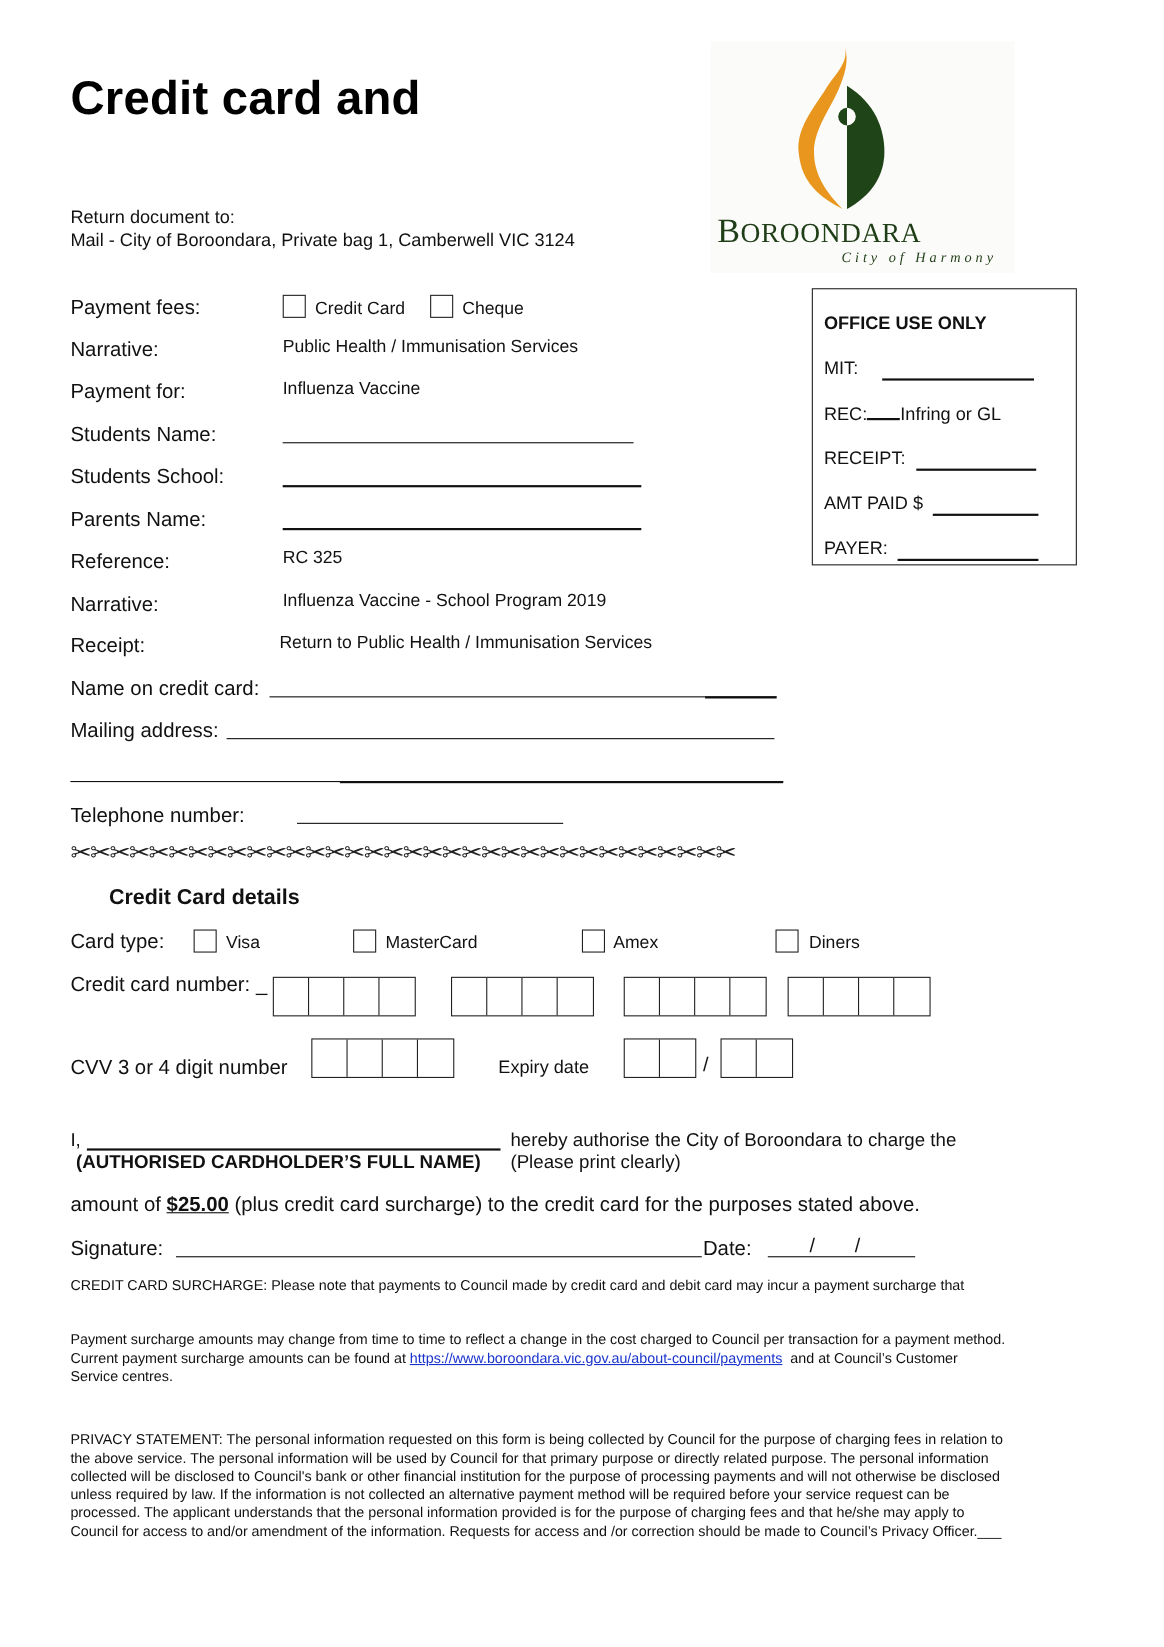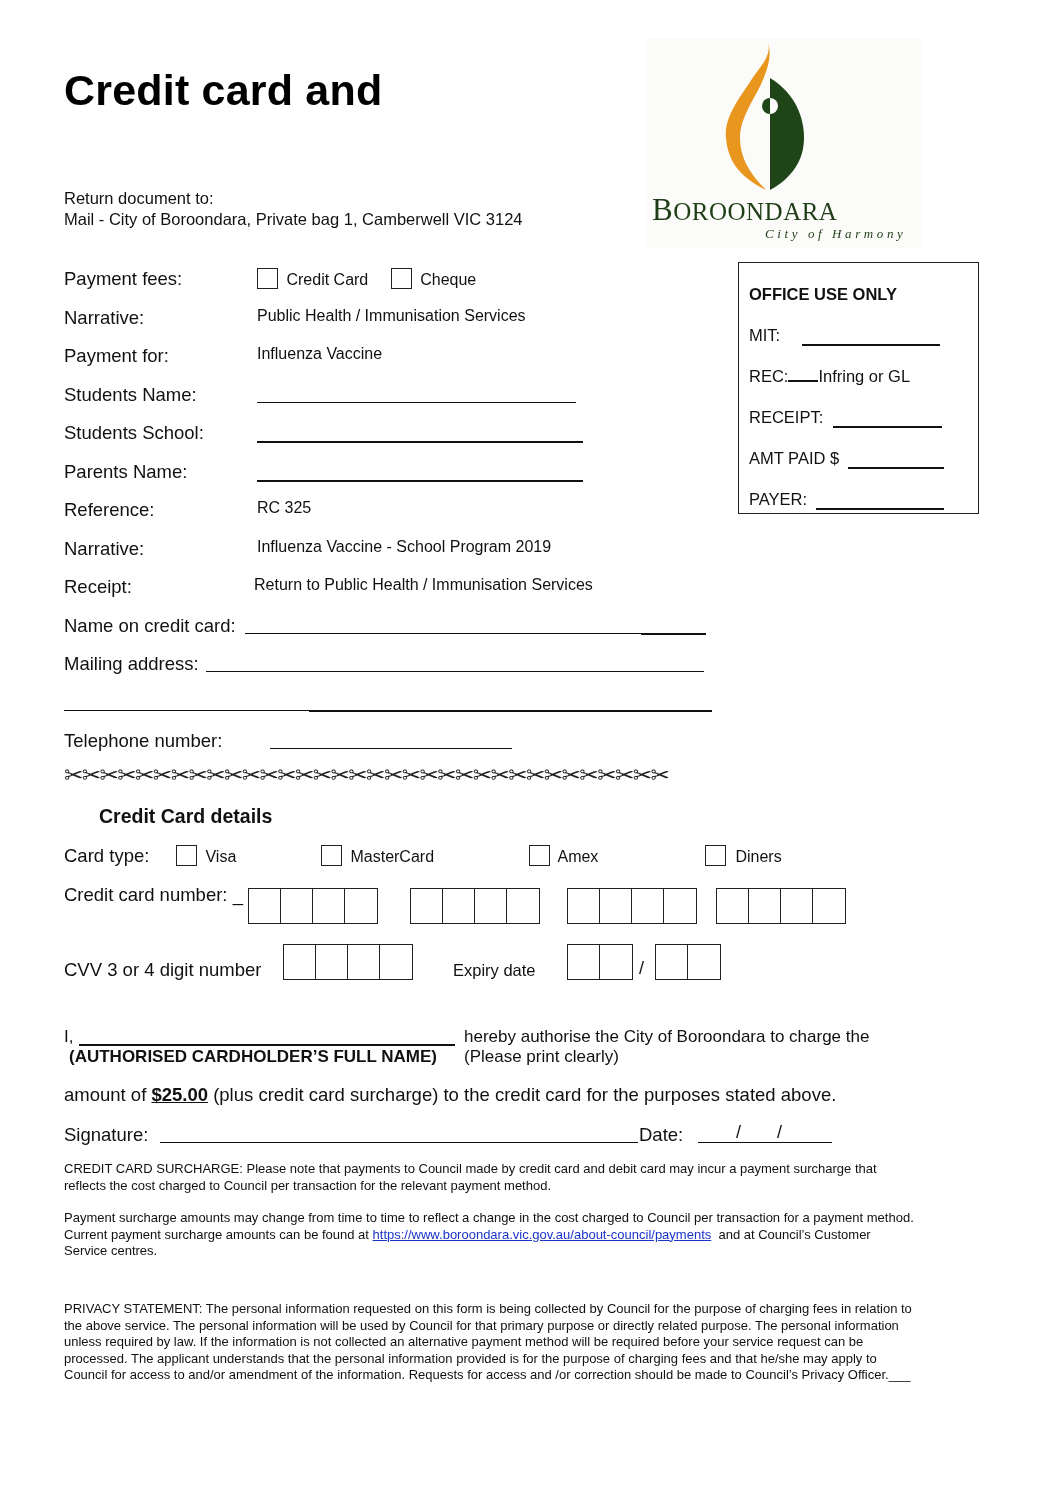--- a/index.html
+++ b/index.html
@@ -187,28 +187,28 @@
 
 <div class="abs row-label" style="left:64px;top:1124px">Signature:</div>
 <div class="uline" style="left:160px;top:1142px;width:478px"></div>
 <div class="abs row-label" style="left:639px;top:1124px">Date:</div>
 <div class="uline" style="left:698px;top:1142px;width:134px"></div>
 <div class="abs" style="left:736px;top:1122px;font-size:18px">/</div>
 <div class="abs" style="left:777px;top:1122px;font-size:18px">/</div>
 
 <div class="abs small-text" style="left:64px;top:1161px">
   <div>CREDIT CARD SURCHARGE: Please note that payments to Council made by credit card and debit card may incur a payment surcharge that</div>
-  <div>reflects the cost charged to Council per transaction for the relevant payment method.</div>
 </div>
 
 <div class="abs small-text" style="left:64px;top:1210px">
   <div>Payment surcharge amounts may change from time to time to reflect a change in the cost charged to Council per transaction for a payment method.</div>
   <div><span>Current payment surcharge amounts can be found at </span><span class="link">https://www.boroondara.vic.gov.au/about-council/payments</span><span style="white-space:pre">  and at Council’s Customer</span></div>
   <div>Service centres.</div>
 </div>
 
 <div class="abs small-text" style="left:64px;top:1301px">
   <div>PRIVACY STATEMENT: The personal information requested on this form is being collected by Council for the purpose of charging fees in relation to</div>
   <div>the above service. The personal information will be used by Council for that primary purpose or directly related purpose. The personal information</div>
+  <div>collected will be disclosed to Council's bank or other financial institution for the purpose of processing payments and will not otherwise be disclosed</div>
   <div>unless required by law. If the information is not collected an alternative payment method will be required before your service request can be</div>
   <div>processed. The applicant understands that the personal information provided is for the purpose of charging fees and that he/she may apply to</div>
   <div>Council for access to and/or amendment of the information. Requests for access and /or correction should be made to Council’s Privacy Officer.___</div>
 </div>
 
 </body></html>

